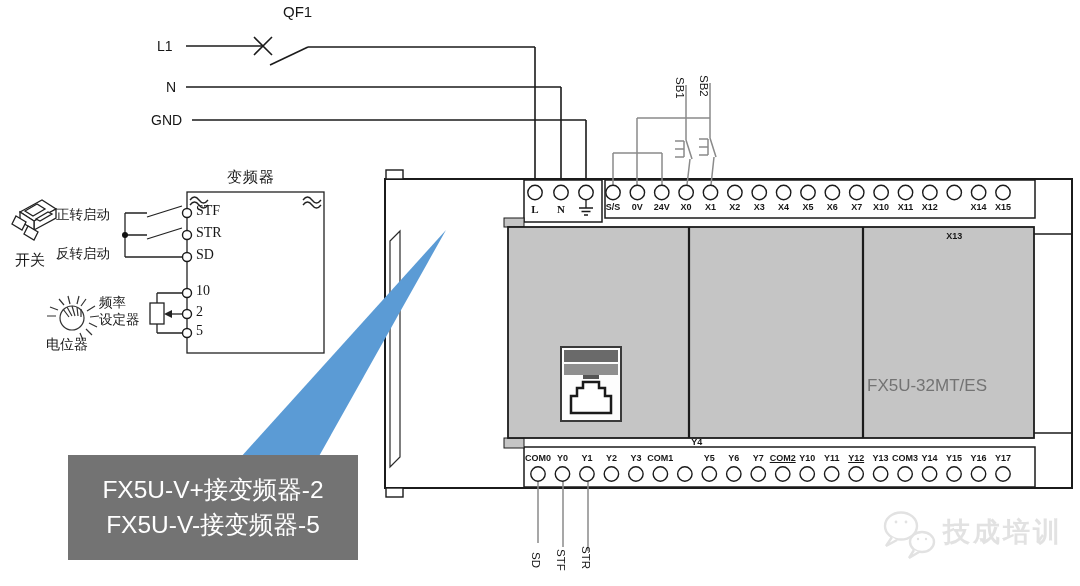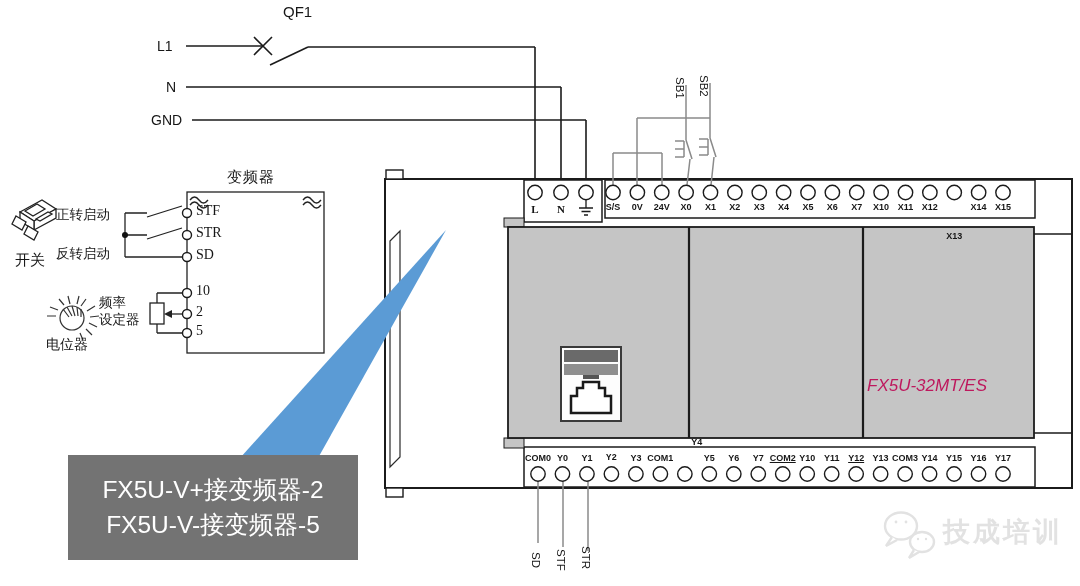--- a/index.html
+++ b/index.html
@@ -11,21 +11,21 @@
   .fs14{font-size:14px;}
   .fs15{font-size:15px;}
   .b9{font-size:9px;font-weight:bold;letter-spacing:0;}
   .pw{font-size:11px;font-weight:bold;font-family:"Liberation Serif",serif;}
   .ctr{text-align:center;}
   .rot{transform:rotate(90deg);transform-origin:0 0;font-size:11.5px;}
   .inv-term{font-size:14px;font-family:"Liberation Serif",serif;}
   .callout-box{position:absolute;left:68px;top:455px;width:290px;height:105px;
                display:flex;flex-direction:column;align-items:center;justify-content:center;
                color:#fff;font-size:24.5px;line-height:1.42;}
-  .model{font-size:17px;color:#be185d;font-style:italic;}
+  .model{font-size:17px;color:#737373;}
   .wm-text{font-size:27px;color:#e2e2e2;letter-spacing:3px;font-weight:bold;}
 </style>
 </head>
 <body>
 
 <div class="stage" id="stage">
 
   <svg id="art" width="1080" height="586" viewBox="0 0 1080 586">
 
     <g stroke="#1b1b1b" stroke-width="1.6" fill="none">
@@ -211,21 +211,21 @@
     <div class="lbl b9 ctr" style="left: 841.75px; top: 203px; width: 30px;">X7</div>
     <div class="lbl b9 ctr" style="left: 866.125px; top: 203px; width: 30px;">X10</div>
     <div class="lbl b9 ctr" style="left: 890.5px; top: 203px; width: 30px;">X11</div>
     <div class="lbl b9 ctr" style="left: 914.875px; top: 203px; width: 30px;">X12</div>
     <div class="lbl b9 ctr" style="left: 939.25px; top: 203px; width: 30px; margin-top: 29px;">X13</div>
     <div class="lbl b9 ctr" style="left: 963.625px; top: 203px; width: 30px;">X14</div>
     <div class="lbl b9 ctr" style="left: 988px; top: 203px; width: 30px;">X15</div>
     <div class="lbl b9 ctr" style="left: 521px; top: 454px; width: 34px; text-align: center;">COM0</div>
     <div class="lbl b9 ctr" style="left: 545.474px; top: 454px; width: 34px;">Y0</div>
     <div class="lbl b9 ctr" style="left: 569.947px; top: 454px; width: 34px;">Y1</div>
-    <div class="lbl b9 ctr" style="left: 594.421px; top: 454px; width: 34px; font-family: Liberation Mono, monospace;">Y2</div>
+    <div class="lbl b9 ctr" style="left: 594.421px; top: 454px; width: 34px;">Y2</div>
     <div class="lbl b9 ctr" style="left: 618.895px; top: 454px; width: 34px;">Y3</div>
     <div class="lbl b9 ctr" style="left: 643.369px; top: 454px; width: 34px;">COM1</div>
     <div class="lbl b9 ctr" style="left: 667.842px; top: 438px; width: 34px; padding-left: 12px;">Y4</div>
     <div class="lbl b9 ctr" style="left: 692.316px; top: 454px; width: 34px;">Y5</div>
     <div class="lbl b9 ctr" style="left: 716.79px; top: 454px; width: 34px;">Y6</div>
     <div class="lbl b9 ctr" style="left: 741.263px; top: 454px; width: 34px;">Y7</div>
     <div class="lbl b9 ctr" style="left: 765.737px; top: 454px; width: 34px; text-decoration: underline;">COM2</div>
     <div class="lbl b9 ctr" style="left: 790.211px; top: 454px; width: 34px;">Y10</div>
     <div class="lbl b9 ctr" style="left: 814.684px; top: 454px; width: 34px;">Y11</div>
     <div class="lbl b9 ctr" style="left: 839.158px; top: 454px; width: 34px; text-decoration: underline;">Y12</div>

